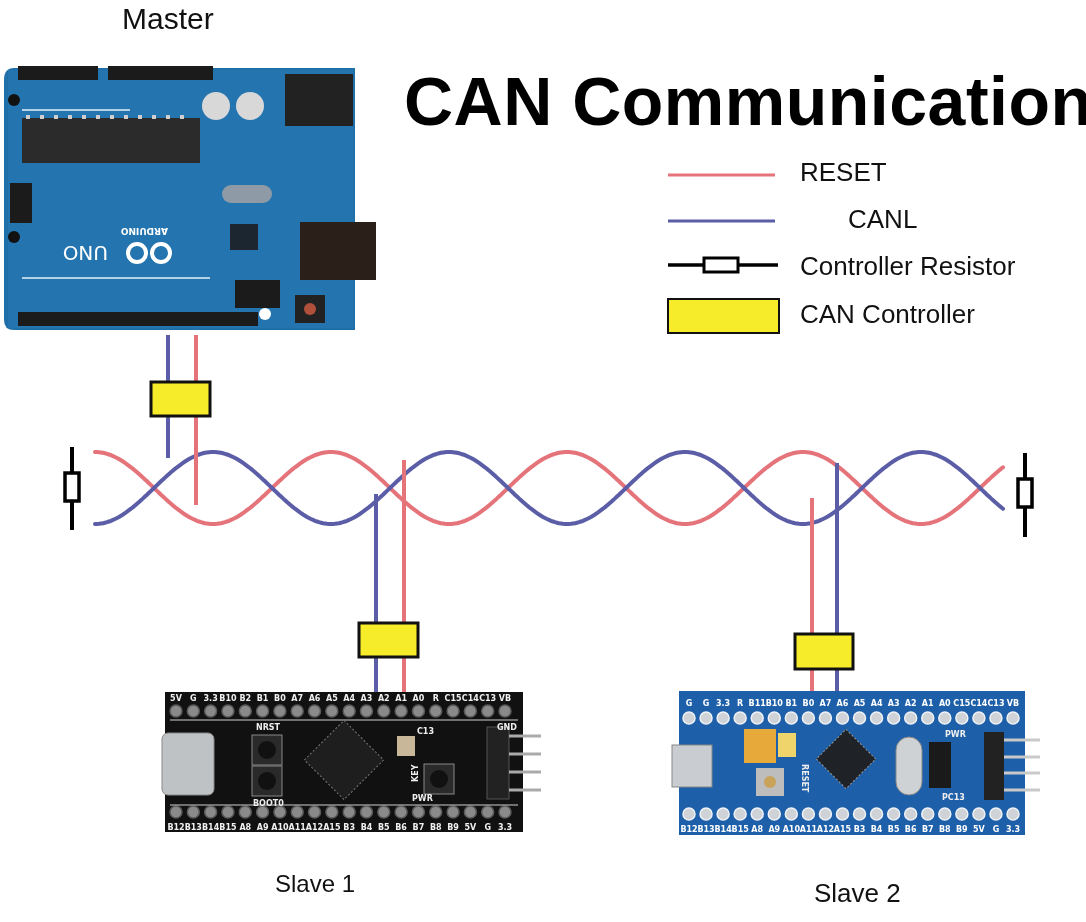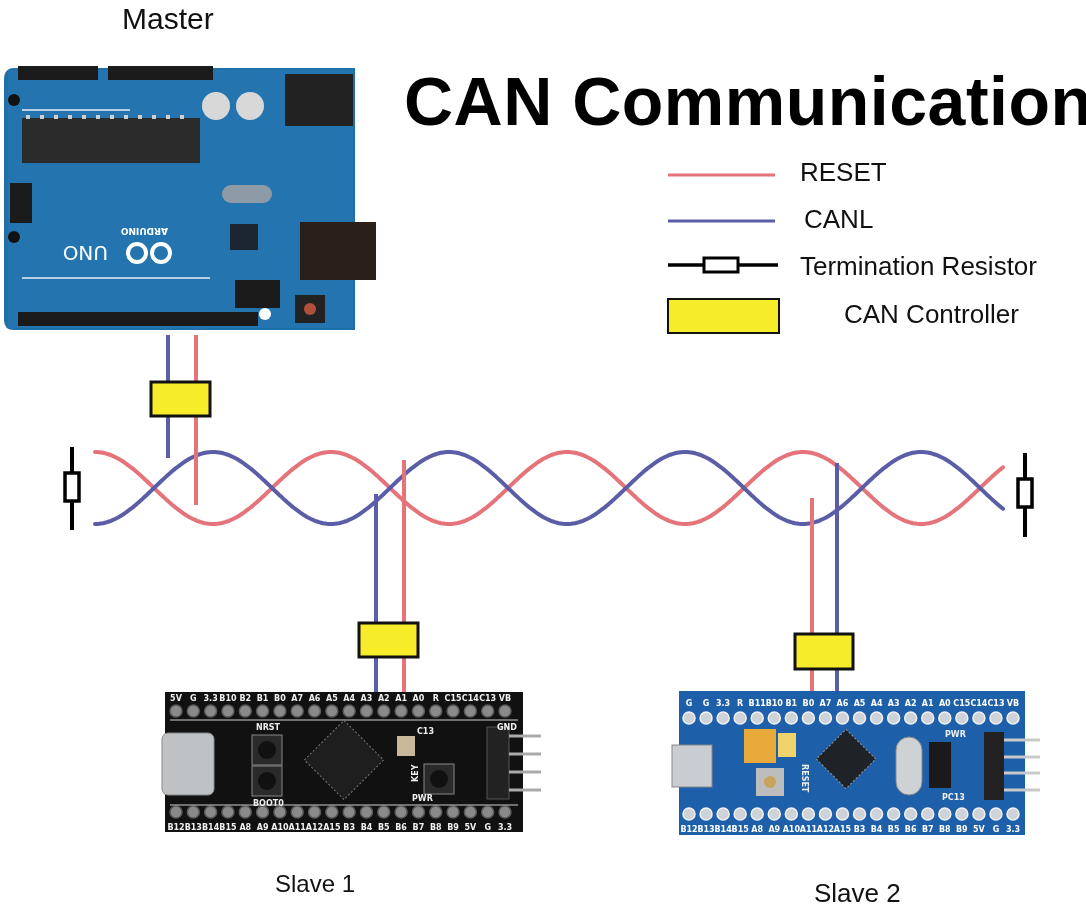--- a/index.html
+++ b/index.html
@@ -350,16 +350,16 @@
   </g>
 </svg>
 
 <div id="title" class="abs">CAN Communication</div>
 <div id="master-label" class="abs lbl">Master</div>
 <div id="slave1-label" class="abs lbl">Slave 1</div>
 <div id="slave2-label" class="abs lbl">Slave 2</div>
 
 <div>
   <div class="abs lbl legend-text" style="left:800px; top:157px;">RESET</div>
-  <div class="abs lbl legend-text" style="left:804px; top:204px;">CANL</div>
-  <div class="abs lbl legend-text" style="left:800px; top:251px;">Termination Resistor</div>
-  <div class="abs lbl legend-text" style="left:800px; top:299px;margin-left:44px;">CAN Controller</div>
+  <div class="abs lbl legend-text" style="left:848px; top:204px;">CANL</div>
+  <div class="abs lbl legend-text" style="left:800px; top:251px;">Controller Resistor</div>
+  <div class="abs lbl legend-text" style="left:800px; top:299px;">CAN Controller</div>
 </div>
 
 </body></html>

